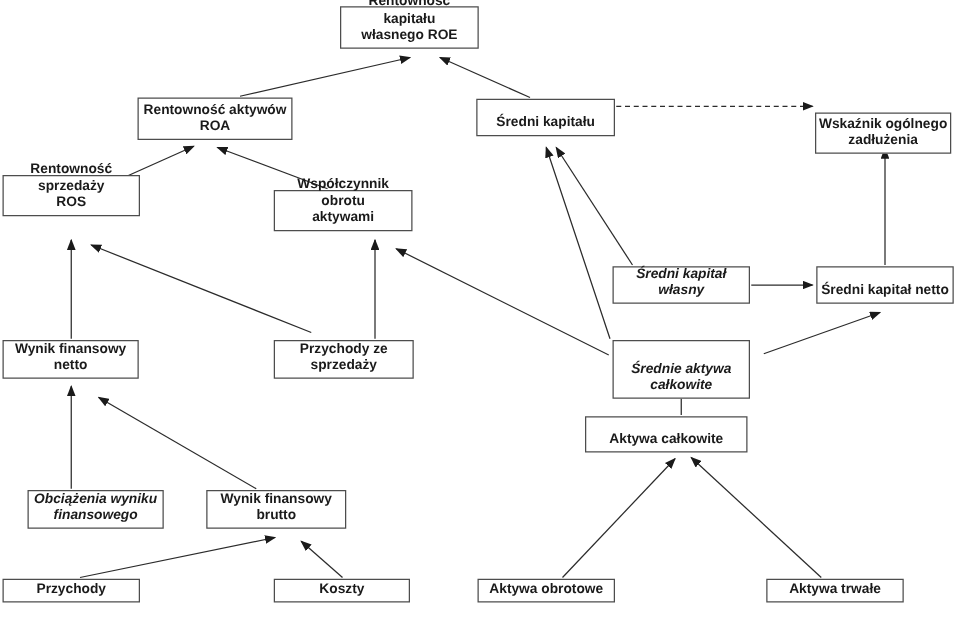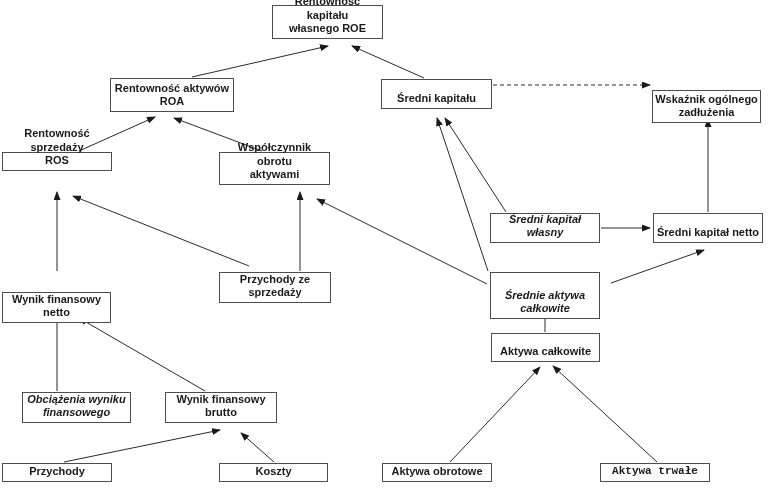--- a/index.html
+++ b/index.html
@@ -59,32 +59,32 @@
       </g>
   </svg>
   <div class="node-layer">
       <div class="node" style="left: 272px; top: 5px; width: 111px; height: 34px;">Rentowność kapitału
 własnego ROE</div>
       <div class="node" style="left: 110px; top: 78px; width: 124px; height: 34px;">Rentowność aktywów
 ROA</div>
       <div class="node" style="left: 381px; top: 79px; width: 111px; height: 30px;">Średni kapitału</div>
       <div class="node" style="left: 652px; top: 78px; width: 109px; height: 33px; margin-top: 12px;">Wskaźnik ogólnego
 zadłużenia</div>
-      <div class="node" style="left: 2px; top: 152px; width: 110px; height: 19px;">Rentowność sprzedaży
+      <div class="node" style="left: 2px; top: 140px; width: 110px; height: 33px;">Rentowność sprzedaży
 ROS</div>
       <div class="node" style="left: 219px; top: 152px; width: 111px; height: 33px;">Współczynnik obrotu
 aktywami</div>
       <div class="node italic" style="left: 490px; top: 213px; width: 110px; height: 30px; text-align: center;">Średni kapitał własny</div>
       <div class="node" style="left: 653px; top: 213px; width: 110px; height: 30px;">Średni kapitał netto</div>
-      <div class="node" style="left: 2px; top: 272px; width: 109px; height: 31px; margin-top: 20px;">Wynik finansowy netto</div>
+      <div class="node" style="left: 2px; top: 272px; width: 109px; height: 31px;">Wynik finansowy netto</div>
       <div class="node" style="left: 219px; top: 272px; width: 112px; height: 31px;">Przychody ze sprzedaży</div>
       <div class="node italic" style="left: 490px; top: 272px; width: 110px; height: 47px;">Średnie aktywa
 całkowite</div>
-      <div class="node" style="left: 491px; top: 333px; width: 109px; height: 29px; text-align: right;">Aktywa całkowite</div>
+      <div class="node" style="left: 468px; top: 333px; width: 130px; height: 29px; text-align: right;">Aktywa całkowite</div>
       <div class="node italic" style="left: 2px; top: 392px; width: 109px; height: 31px; margin-left: 20px;">Obciążenia wyniku
 finansowego</div>
       <div class="node" style="left: 165px; top: 392px; width: 112px; height: 31px;">Wynik finansowy brutto</div>
       <div class="node" style="left: 2px; top: 463px; width: 110px; height: 19px;">Przychody</div>
       <div class="node" style="left: 219px; top: 463px; width: 109px; height: 19px;">Koszty</div>
       <div class="node" style="left: 382px; top: 463px; width: 110px; height: 19px;">Aktywa obrotowe</div>
-      <div class="node" style="left: 600px; top: 463px; width: 110px; height: 19px; font-family: Liberation Mono, monospace;">Aktywa trwałe</div>
+      <div class="node" style="left: 613px; top: 463px; width: 110px; height: 19px;">Aktywa trwałe</div>
     </div>
 </div>
 
 </body></html>

